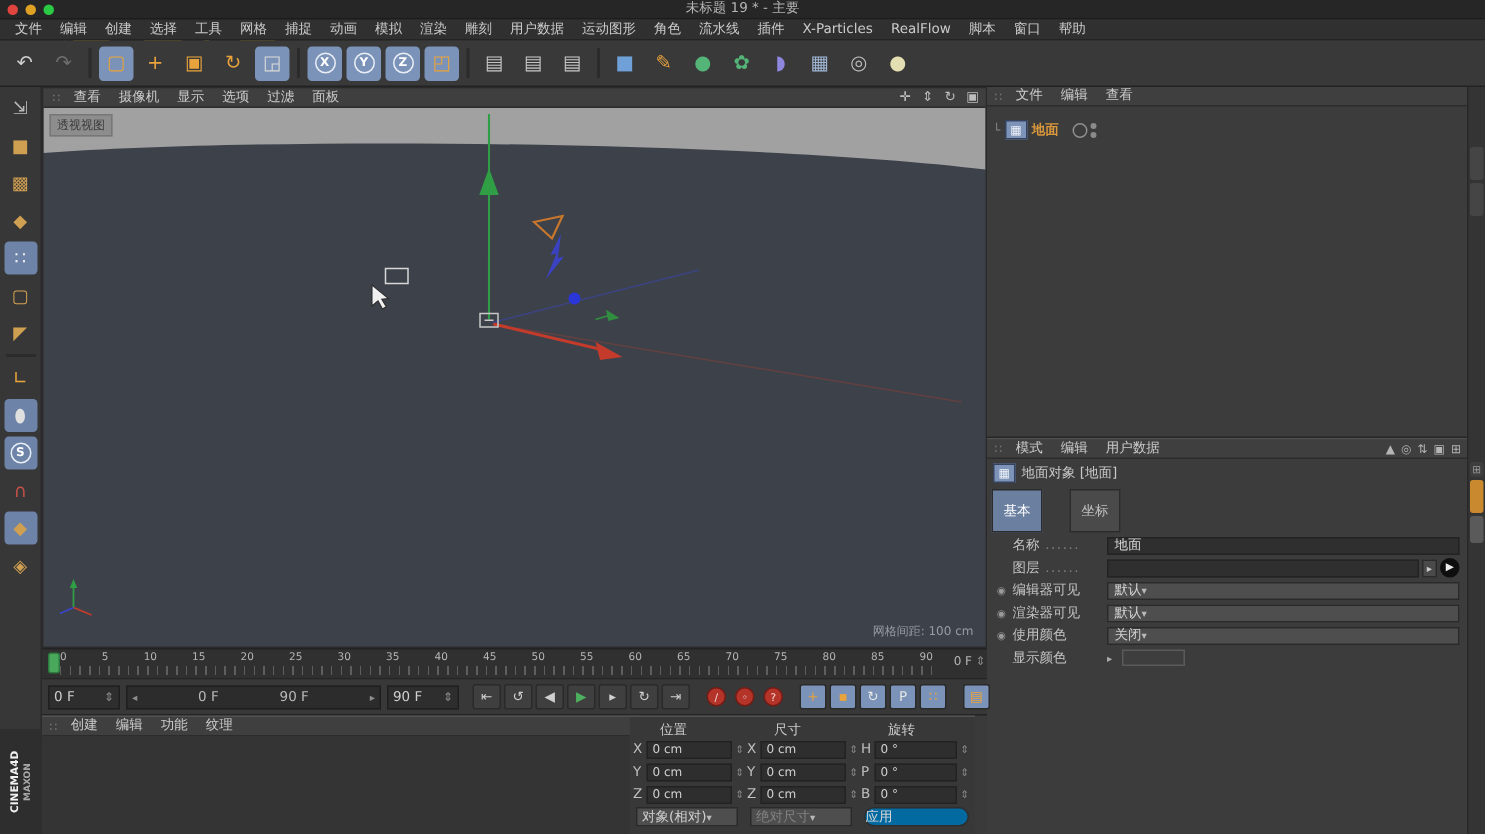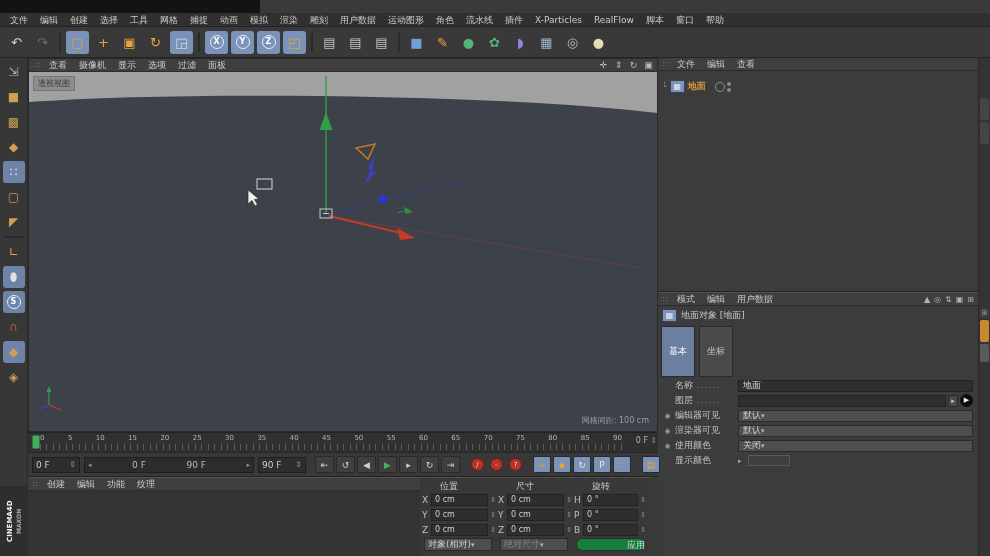--- a/index.html
+++ b/index.html
@@ -50,21 +50,21 @@
   #overlay{left:730px;top:0;width:260px;height:95px;background:#131313;z-index:50;display:flex;align-items:center;padding-left:28px}
   #brandtxt{margin-left:10px}
   #brandname{color:#f2c40f;font-size:28px;font-weight:bold;letter-spacing:3px;line-height:30px}
   #brandurl{color:#f2c40f;font-size:12px;font-weight:bold;letter-spacing:1.5px;margin-top:3px}
   
   #am{left:658px;top:292px;width:320px;height:264px;background:#3c3c3c;border-top:1px solid #515151}
   #amicons{position:absolute;right:4px;top:0;display:flex;gap:4px;align-items:center;height:13px}
   .amic{font-size:8px;color:#b5b5b5}
   #objline{display:flex;align-items:center;gap:4px;padding:3px 4px}
   .atabs{display:flex;padding:1px 3px}
-  .atab{padding:18px 7px;background:#4a4a4a;border:1px solid #2b2b2b;margin-right:4px;color:#c2c2c2}
+  .atab{padding:7px 7px;background:#4a4a4a;border:1px solid #2b2b2b;margin-right:18px;color:#c2c2c2}
   .atab.active{background:#6b80a0;color:#fff}
   .asection{margin:4px 3px 3px;background:#474747;border:1px solid #565656;padding:1px 5px;color:#d0d0d0}
   .arow{display:flex;align-items:center;height:15px;padding:0 5px;gap:3px}
   .ricon{width:9px;font-size:7px;color:#9a9a9a;text-align:center;flex:0 0 auto}
   .rlabel{width:60px;color:#c4c4c4;white-space:nowrap;flex:0 0 auto}
   .t-text .rlabel::after,.t-picker .rlabel::after{content:" ......";color:#7e7e7e;letter-spacing:1px}
   .rprefix{width:7px;color:#aaa;font-size:7px;flex:0 0 auto}
   .rprefix:empty{display:none}
   .ctl{display:none;flex:1;height:12px;align-items:center}
   .t-text .ctl-text{display:flex;background:#2f2f2f;border:1px solid #232323;padding:0 4px;color:#d8d8d8}
@@ -107,32 +107,38 @@
   #coords{left:420px;top:477px;width:230px;height:79px;background:#383838;border-top:1px solid #515151}
   .cgroup{position:absolute;top:2px;width:74px}
   .chead{padding-left:18px;color:#cccccc;height:12px}
   .crow{display:flex;align-items:center;gap:2px;height:15px}
   .axl{width:7px;color:#c0c0c0}
   .cinput{flex:1;background:#2e2e2e;border:1px solid #222;height:12px;padding:0 3px;color:#d0d0d0;font-size:8px}
   .cstep{color:#8a8a8a;font-size:7px}
   #cfooter{position:absolute;left:0;top:60px;width:230px;display:flex;gap:8px;padding:0 4px;align-items:center}
   .cdrop{width:68px;height:13px;background:#4e4e4e;border:1px solid #2a2a2a;display:flex;justify-content:flex-start;align-items:center;padding:0 3px;color:#d0d0d0}
   .cdrop.dim{color:#828282}
-  #applybtn{width:70px;height:13px;background:#15803d;border:1px solid #2e2e2e;border-radius:7px;text-align:right;line-height:12px;color:#d6d6d6}
+  #applybtn{width:70px;height:13px;background:#0369a1;border:1px solid #2e2e2e;border-radius:7px;text-align:left;line-height:12px;color:#d6d6d6}
   
   #maxon{position:absolute;left:0;bottom:0;width:28px;height:70px;display:flex;justify-content:center;gap:1px;background:#2e2e2e}
   .vtext{writing-mode:vertical-rl;transform:rotate(180deg);text-align:center}
   #mx1{font-size:6px;color:#a8a8a8;font-weight:bold}
   #mx2{font-size:7px;color:#f2f2f2;font-weight:bold}
 </style>
 </head>
 <body>
 
 <div id="stage">
 
+  <div id="titlebar" class="abs">
+    <span class="tl" style="background:#e0443e"></span>
+    <span class="tl" style="background:#dea123"></span>
+    <span class="tl" style="background:#2aca44"></span>
+    <span id="wintitle">未标题 19 * - 主要</span>
+  </div>
 
   <div id="menubar" class="abs">
       <span class="menu-item">文件</span>
       <span class="menu-item">编辑</span>
       <span class="menu-item">创建</span>
       <span class="menu-item">选择</span>
       <span class="menu-item">工具</span>
       <span class="menu-item">网格</span>
       <span class="menu-item">捕捉</span>
       <span class="menu-item">动画</span>

